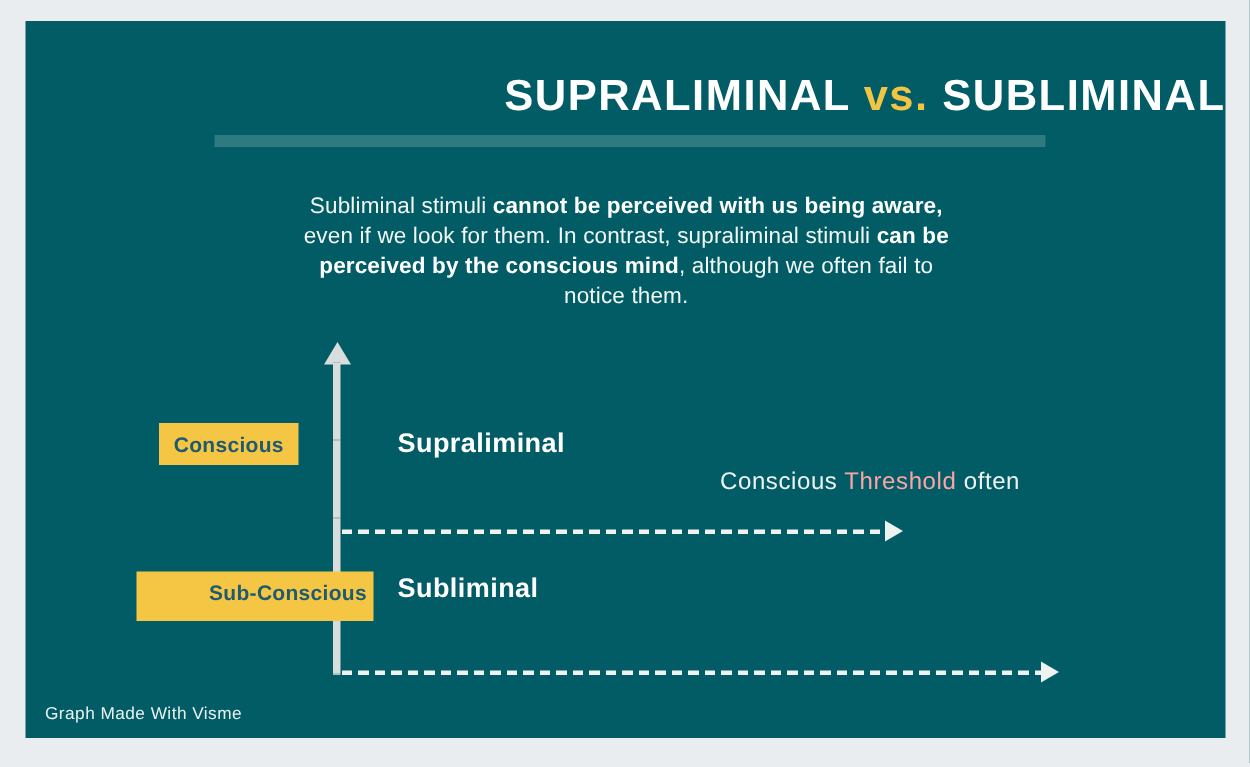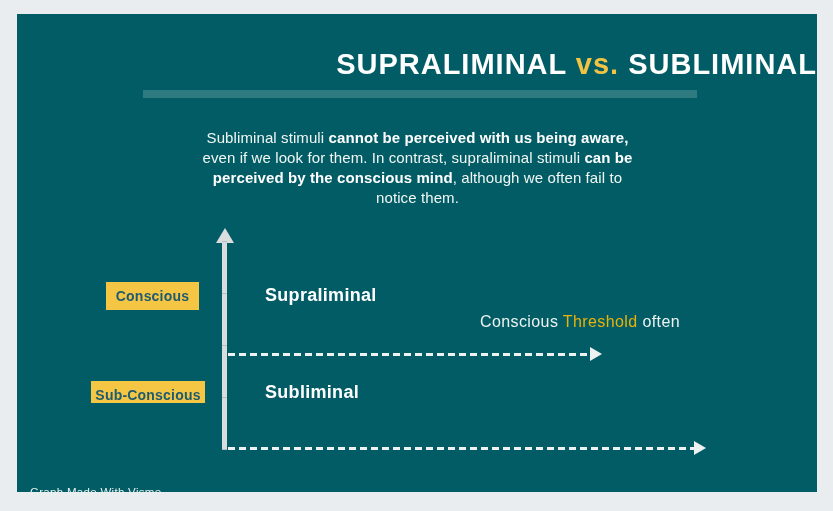--- a/index.html
+++ b/index.html
@@ -76,21 +76,21 @@
   .axis-tag {
     position: absolute;
     background: #f5c644;
     color: #1e5a70;
     font-weight: bold;
     font-size: 14px;
     text-align: center;
     letter-spacing: 0.2px;
   }
   .tag-conscious { left: 89px; top: 268px; width: 93px; height: 28px; line-height: 28px; }
-  .tag-subconscious { left: 74px; top: 367px; width: 114px; height: 22px; line-height: 29px; }
+  .tag-subconscious { left: 74px; top: 367px; width: 114px; height: 33px; line-height: 29px; padding-left: 44px; }
 
   .zone-label {
     position: absolute;
     left: 248px;
     color: #ffffff;
     font-weight: bold;
     font-size: 18px;
     letter-spacing: 0.3px;
     white-space: nowrap;
   }
@@ -99,21 +99,21 @@
 
   .threshold-label {
     position: absolute;
     left: 463px;
     top: 299px;
     color: #eef3f1;
     font-size: 16px;
     letter-spacing: 0.4px;
     white-space: nowrap;
   }
-  .threshold-label .accent { color: #eab308; }
+  .threshold-label .accent { color: #fca5a5; }
 
   .dash-arrow { position: absolute; height: 14px; }
   .dash-arrow .dash-line {
     position: absolute;
     left: 0;
     top: 6px;
     height: 3px;
     background: repeating-linear-gradient(90deg, #eef2f1 0 7px, transparent 7px 11px);
   }
   .dash-arrow .arrowhead {
@@ -127,21 +127,21 @@
   .arrow-threshold { left: 211px; top: 333px; width: 374px; }
   .arrow-threshold .dash-line { width: 362px; }
   .arrow-threshold .arrowhead { left: 362px; }
   .arrow-baseline { left: 211px; top: 427px; width: 478px; }
   .arrow-baseline .dash-line { width: 466px; }
   .arrow-baseline .arrowhead { left: 466px; }
 
   .footer-credit {
     position: absolute;
     left: 13px;
-    top: 472px;
+    top: 456px;
     color: #e9f1ef;
     font-size: 11.5px;
     letter-spacing: 0.3px;
   }
 </style>
 </head>
 <body>
 
 <div class="panel">
 

